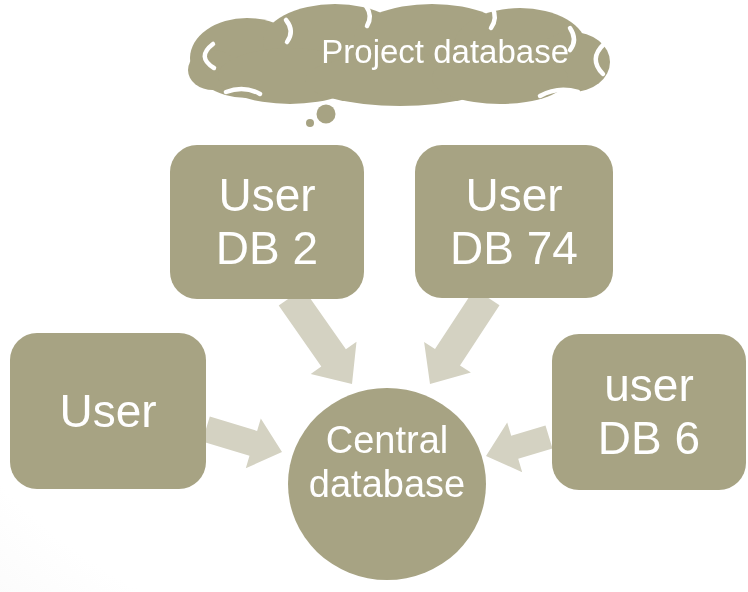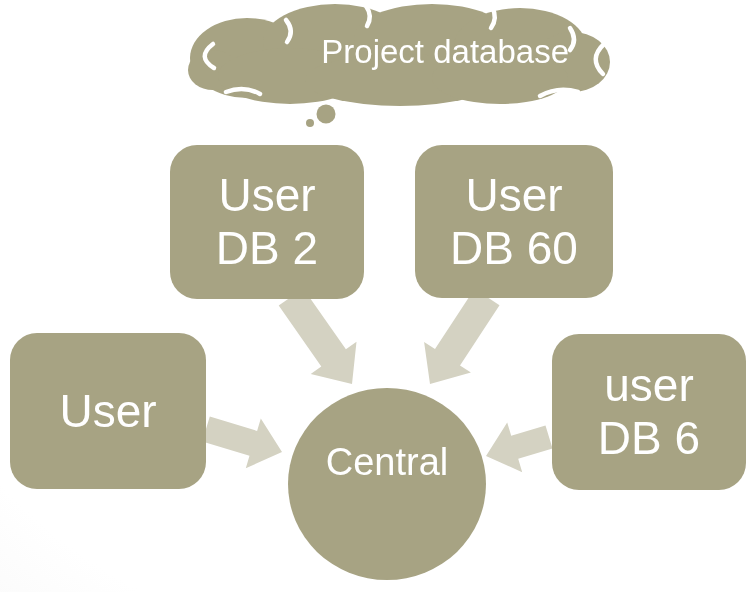--- a/index.html
+++ b/index.html
@@ -65,29 +65,30 @@
 
   <div class="cloud-label">Project database</div>
 
   <div class="node box" style="left:170px;top:145px;width:194px;height:154px;">
     <div>User</div>
     <div>DB 2</div>
   </div>
 
   <div class="node box" style="left:415px;top:145px;width:198px;height:153px;">
     <div>User</div>
-    <div>DB 60</div>
+    <div>DB 74</div>
   </div>
 
   <div class="node box" style="left:10px;top:333px;width:196px;height:156px;">
     <div>User</div>
   </div>
 
   <div class="node box" style="left:552px;top:334px;width:194px;height:156px;">
     <div>user</div>
     <div>DB 6</div>
   </div>
 
   <div class="node circle" style="left:288px;top:388px;width:198px;height:192px;align-items:center;">
     <div>Central</div>
+    <div>database</div>
   </div>
 
 </div>
 
 </body></html>

